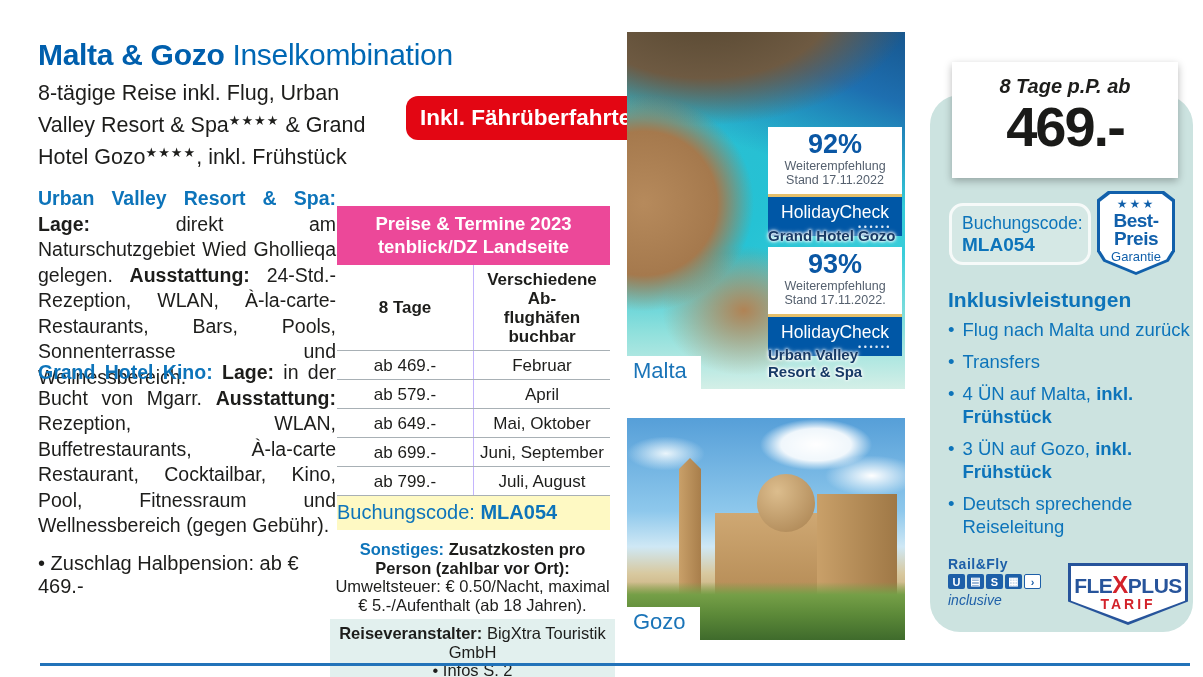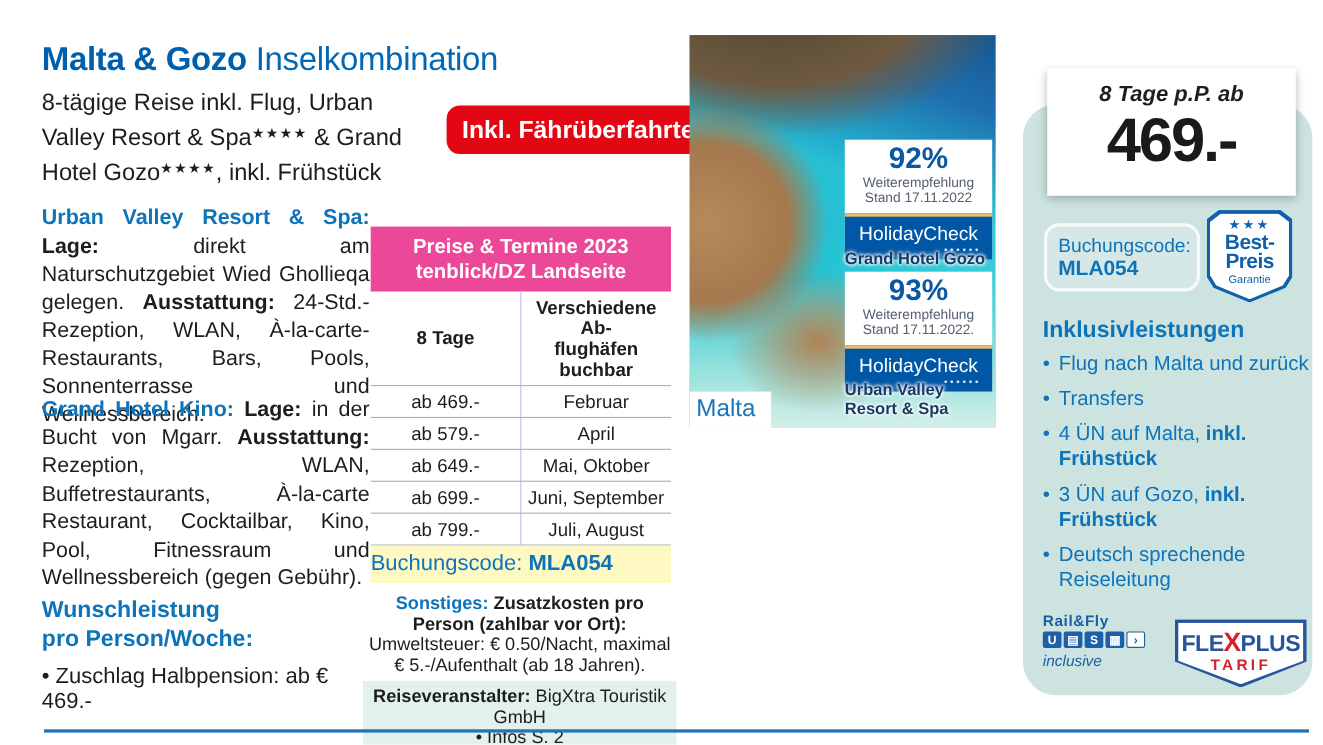--- a/index.html
+++ b/index.html
@@ -99,21 +99,21 @@
            background:rgba(255,255,255,.18);}
   .cb-label{color:#0d74ba;font-size:17.5px;line-height:22px;}
   .cb-code{color:#0d74ba;font-weight:bold;font-size:19px;}
   .bp{left:1097px;top:191px;width:78px;height:84px;}
   .bp-outer{position:absolute;inset:0;background:#1160ab;
     clip-path:polygon(50% 100%,8% 84%,0 72%,0 10%,14% 0,86% 0,100% 10%,100% 72%,92% 84%);}
   .bp-inner{position:absolute;inset:3px;background:#fff;text-align:center;
     clip-path:polygon(50% 100%,8% 84%,0 72%,0 10%,14% 0,86% 0,100% 10%,100% 72%,92% 84%);}
   .bp-stars{color:#1160ab;font-size:12px;letter-spacing:2px;line-height:15px;margin-top:3px;}
   .bp-l{color:#1160ab;font-weight:bold;font-size:19px;line-height:18px;letter-spacing:-0.5px;}
-  .bp-g{color:#1160ab;font-size:10px;margin-top:1px;}
+  .bp-g{color:#1160ab;font-size:13px;margin-top:1px;}
   .inkl-h{left:948px;top:288px;font-size:21px;font-weight:bold;color:#0d74ba;}
   .inkl{left:948px;top:318px;width:246px;color:#0d74ba;font-size:18.5px;line-height:23px;}
   .inkl .item{display:flex;gap:8px;margin-bottom:9px;}
   .ib{font-weight:bold;}
   .railfly{left:948px;top:556px;}
   .rf-title{color:#1d5fa8;font-weight:bold;font-size:14px;letter-spacing:.5px;}
   .rf-boxes{display:flex;gap:2px;margin:2px 0 3px;}
   .rf-box{width:17px;height:15px;background:#1d5fa8;color:#fff;font-size:11px;font-weight:bold;
           display:flex;align-items:center;justify-content:center;border-radius:2px;}
   .rf-box.arrow{background:#fff;color:#1d5fa8;border:1.5px solid #1d5fa8;box-sizing:border-box;}
@@ -155,24 +155,20 @@
 
   <p class="abs para hotel2">
     <span class="lead">Grand Hotel Kino:</span>
     <span class="b">Lage:</span>
     <span>in der Bucht von Mgarr.</span>
     <span class="b">Ausstattung:</span>
     <span>Rezeption, WLAN, Buffetrestaurants, À-la-carte Restaurant, Cocktailbar, Kino, Pool, Fitnessraum und Wellnessbereich (gegen Gebühr).</span>
   </p>
 
   <div class="abs wunsch">
-    <div class="w-head">
-      <div>Wunschleistung</div>
-      <div>pro Person/Woche:</div>
-    </div>
     <div class="w-item">• Zuschlag Halbpension: ab € 469.-</div>
   </div>
 
   <div class="abs mid">
     <div class="tbl-head">
       <div>Preise &amp; Termine 2023</div>
       <div>tenblick/DZ Landseite</div>
     </div>
     <table class="prices">
       <tbody>
@@ -241,20 +237,31 @@
       <div class="stand">Stand 17.11.2022.</div>
       <div class="bar">
         <span>HolidayCheck</span>
         <span class="dots">••••••</span>
       </div>
     </div>
     <div class="cap cap2">Urban Valley Resort &amp; Spa</div>
     <div class="ph-label">Malta</div>
   </div>
 
+  <div class="abs ph ph-gozo">
+    <div class="church">
+      <div class="tower"></div>
+      <div class="facade"></div>
+      <div class="dome"></div>
+      <div class="wing"></div>
+      <div class="terrace"></div>
+    </div>
+    <div class="grass"></div>
+    <div class="ph-label">Gozo</div>
+  </div>
 
   <div class="abs panel"></div>
 
   <div class="abs pricebox">
     <div class="p-note">8 Tage p.P. ab</div>
     <div class="p-val">469.-</div>
   </div>
 
   <div class="abs codebox">
     <div class="cb-label">Buchungscode:</div>

